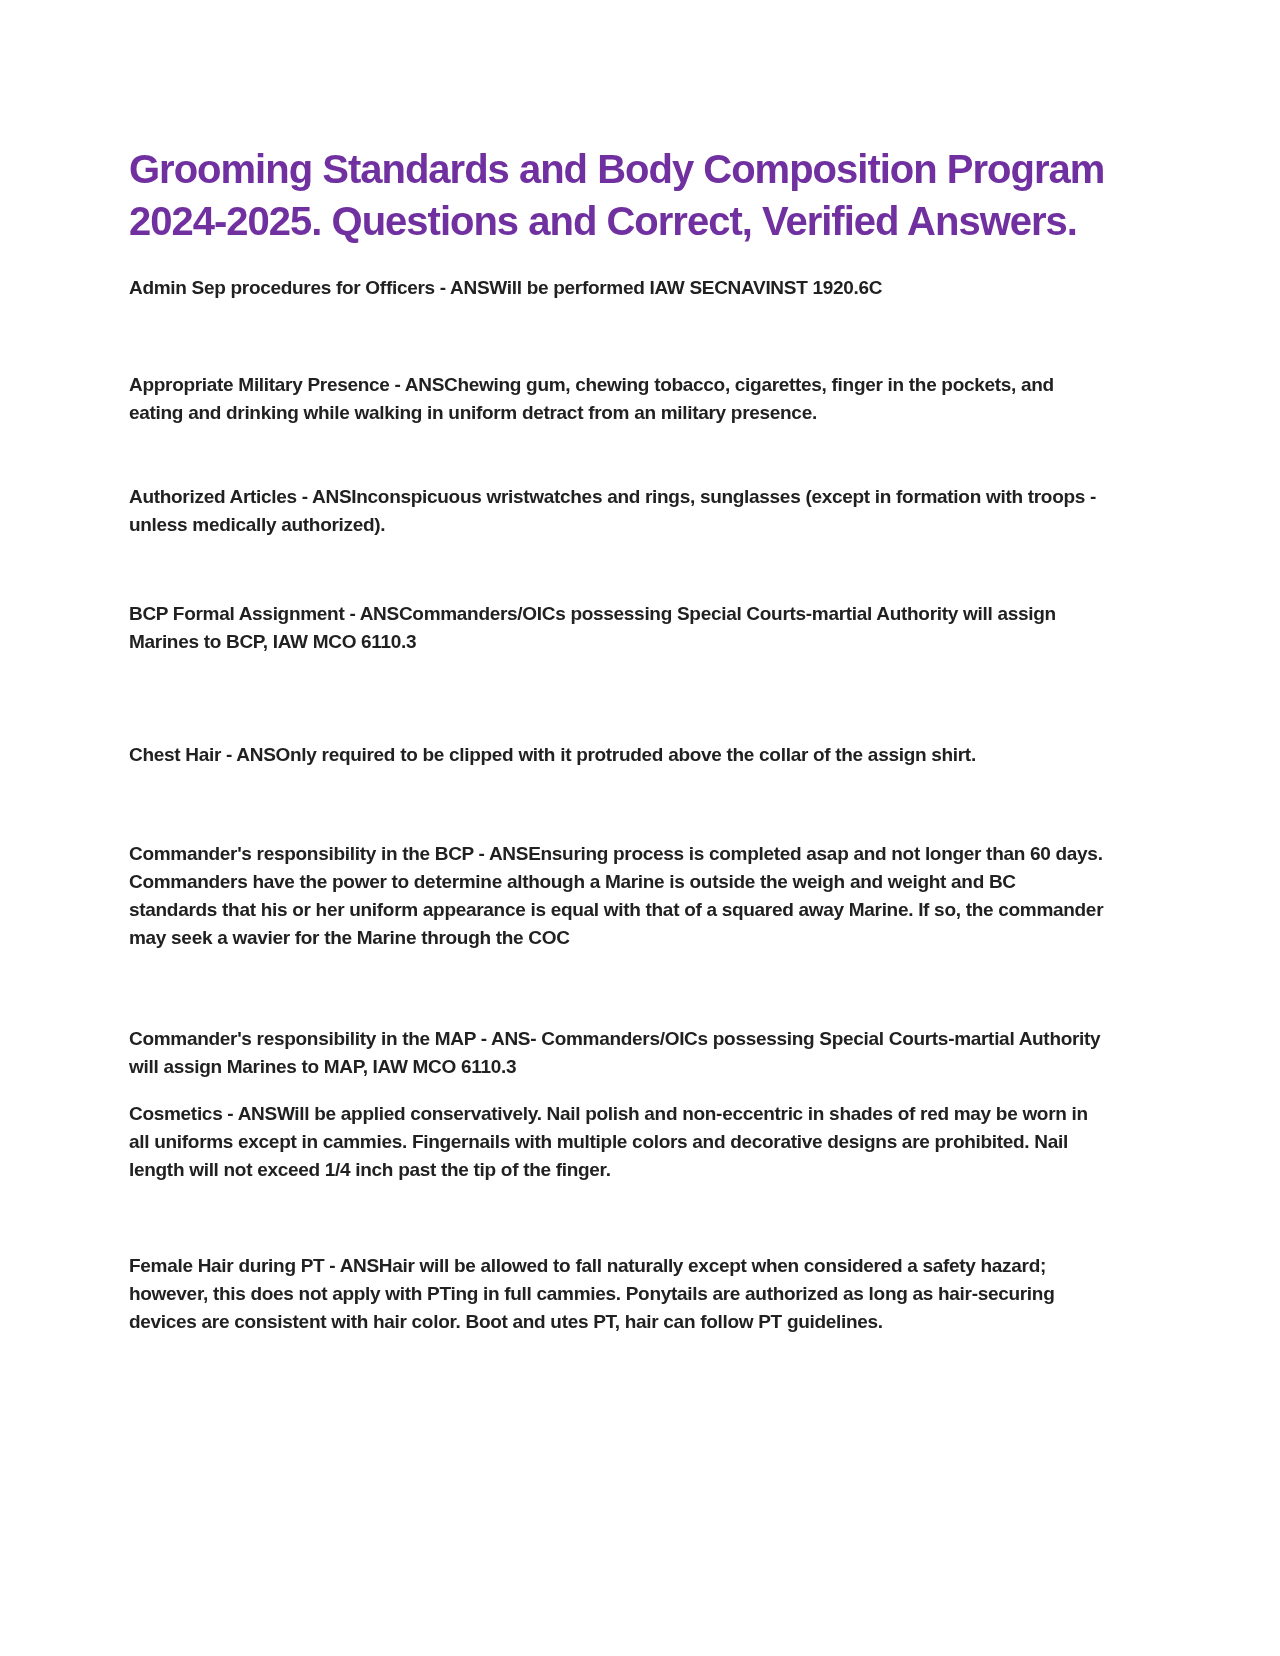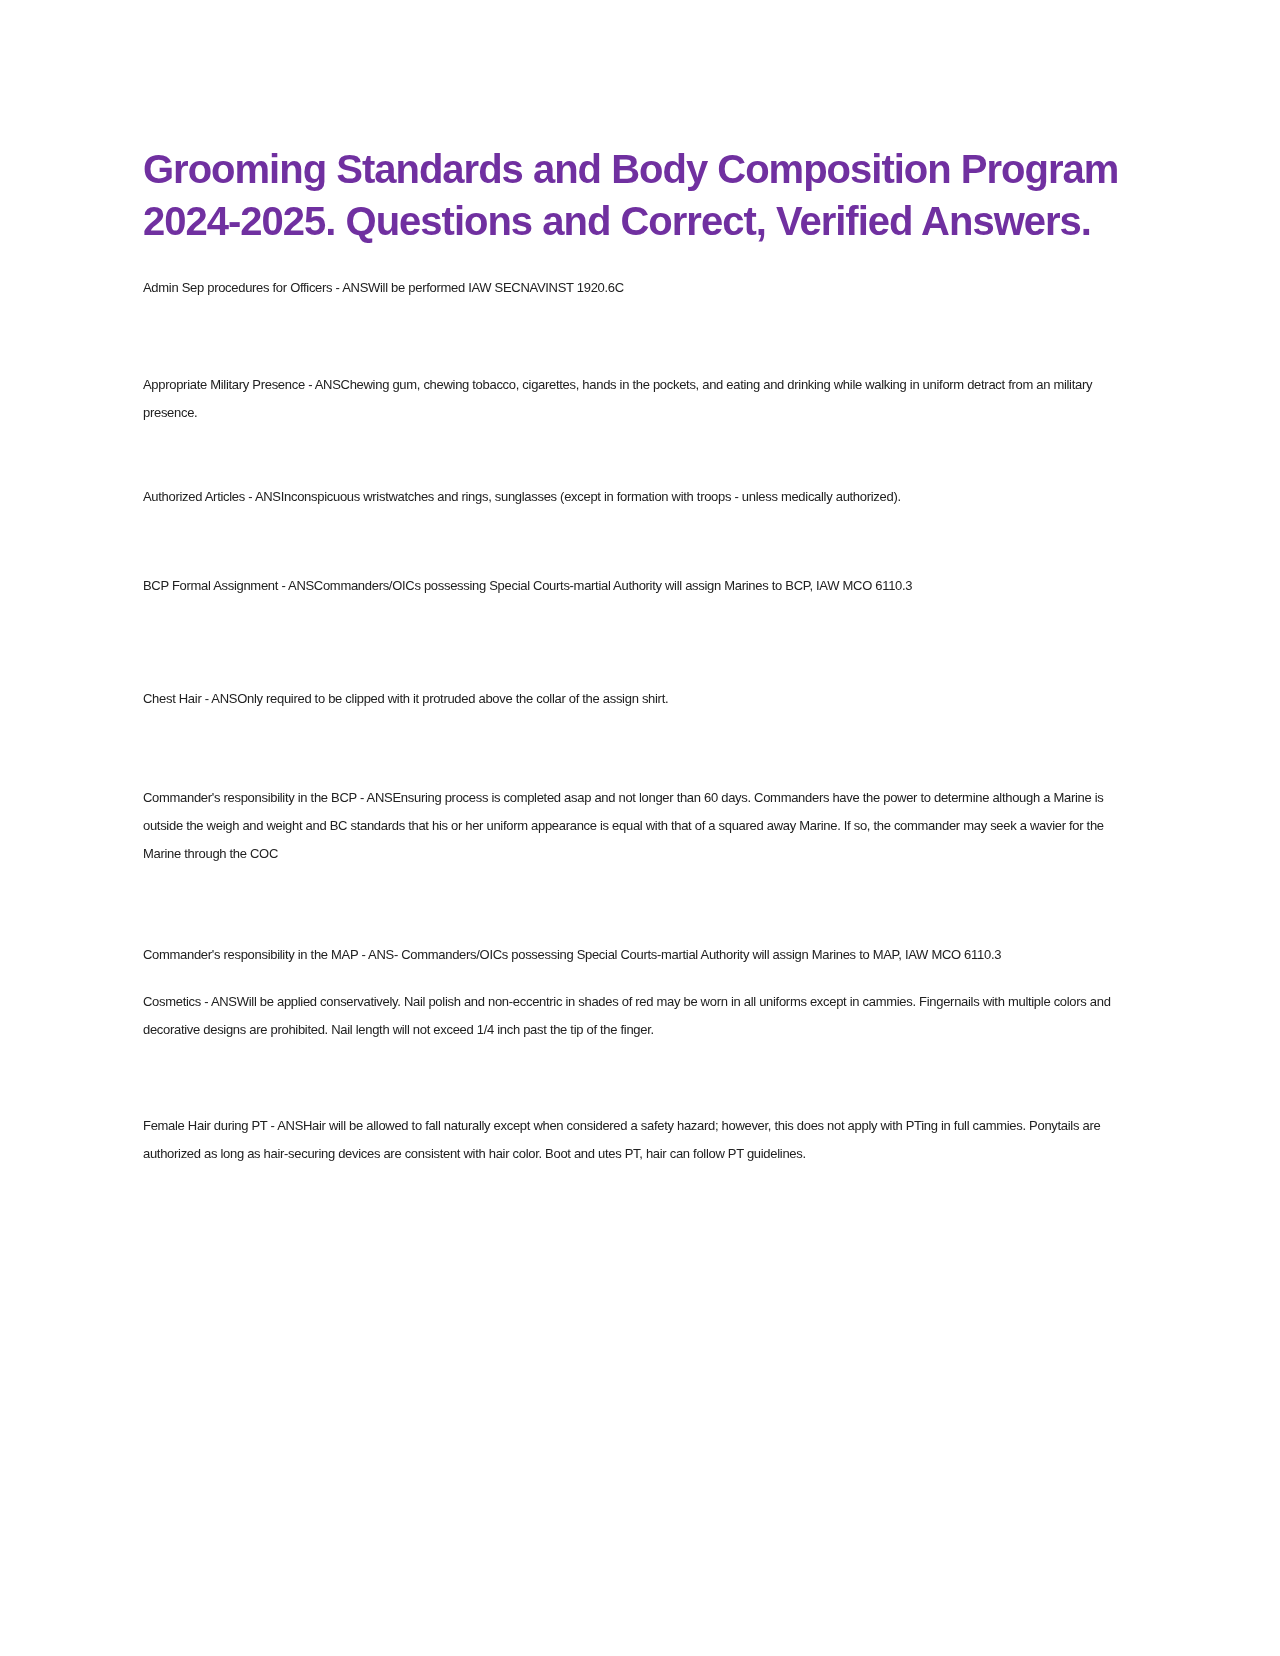--- a/index.html
+++ b/index.html
@@ -11,43 +11,43 @@
     position: relative;
     width: 1280px;
     height: 1656px;
     background: #ffffff;
     overflow: hidden;
     font-family: "Liberation Sans", "DejaVu Sans", sans-serif;
   }
   .content {
     position: absolute;
     top: 143px;
-    left: 143px;
+    left: 129px;
     width: 975px;
   }
   h1.doc-title {
     margin: 0;
     padding: 0;
     color: #7030A0;
     font-size: 40px;
     line-height: 52px;
     font-weight: 700;
     letter-spacing: -1px;
   }
   .title-line {
     display: block;
     white-space: nowrap;
   }
   .paras p {
     margin: 0;
     color: #212121;
-    font-size: 13px;
+    font-size: 19px;
     line-height: 28px;
     letter-spacing: -0.3px;
-    font-weight: 400;
+    font-weight: 700;
   }
   
   .paras p:nth-of-type(1)  { margin-top: 27px; }
   .paras p:nth-of-type(2)  { margin-top: 69px; }
   .paras p:nth-of-type(3)  { margin-top: 56px; }
   .paras p:nth-of-type(4)  { margin-top: 61px; }
   .paras p:nth-of-type(5)  { margin-top: 85px; }
   .paras p:nth-of-type(6)  { margin-top: 71px; }
   .paras p:nth-of-type(7)  { margin-top: 73px; }
   .paras p:nth-of-type(8)  { margin-top: 19px; } 
@@ -60,21 +60,21 @@
 <div class="page">
   <div class="content">
     <h1 class="doc-title">
       <span class="title-line">Grooming Standards and Body Composition Program</span>
       <span class="title-line">2024-2025. Questions and Correct, Verified Answers.</span>
     </h1>
     <div class="paras">
 
         <p class="para">Admin Sep procedures for Officers - ANSWill be performed IAW SECNAVINST 1920.6C</p>
 
-        <p class="para">Appropriate Military Presence - ANSChewing gum, chewing tobacco, cigarettes, hands in the pockets, and eating and drinking while walking in uniform detract from an military presence.</p>
+        <p class="para">Appropriate Military Presence - ANSChewing gum, chewing tobacco, cigarettes, finger in the pockets, and eating and drinking while walking in uniform detract from an military presence.</p>
 
         <p class="para">Authorized Articles - ANSInconspicuous wristwatches and rings, sunglasses (except in formation with troops - unless medically authorized).</p>
 
         <p class="para">BCP Formal Assignment - ANSCommanders/OICs possessing Special Courts-martial Authority will assign Marines to BCP, IAW MCO 6110.3</p>
 
         <p class="para">Chest Hair - ANSOnly required to be clipped with it protruded above the collar of the assign shirt.</p>
 
         <p class="para">Commander's responsibility in the BCP - ANSEnsuring process is completed asap and not longer than 60 days. Commanders have the power to determine although a Marine is outside the weigh and weight and BC standards that his or her uniform appearance is equal with that of a squared away Marine. If so, the commander may seek a wavier for the Marine through the COC</p>
 
         <p class="para">Commander's responsibility in the MAP - ANS- Commanders/OICs possessing Special Courts-martial Authority will assign Marines to MAP, IAW MCO 6110.3</p>

